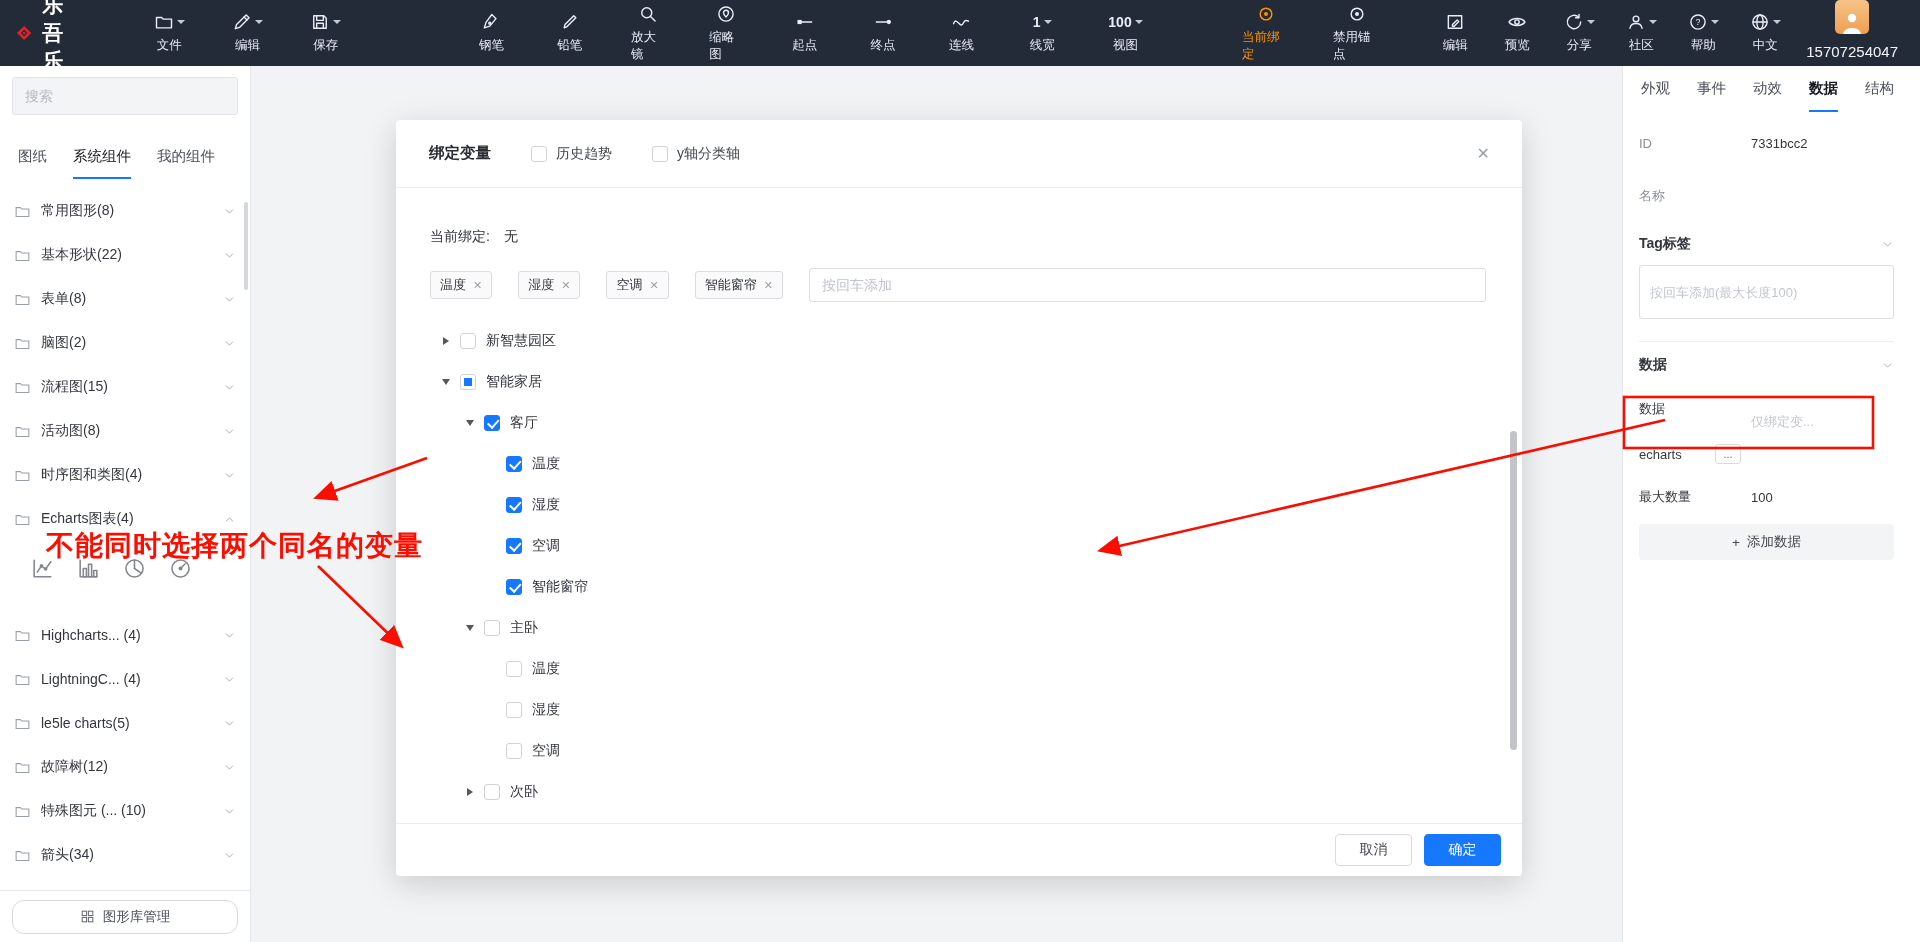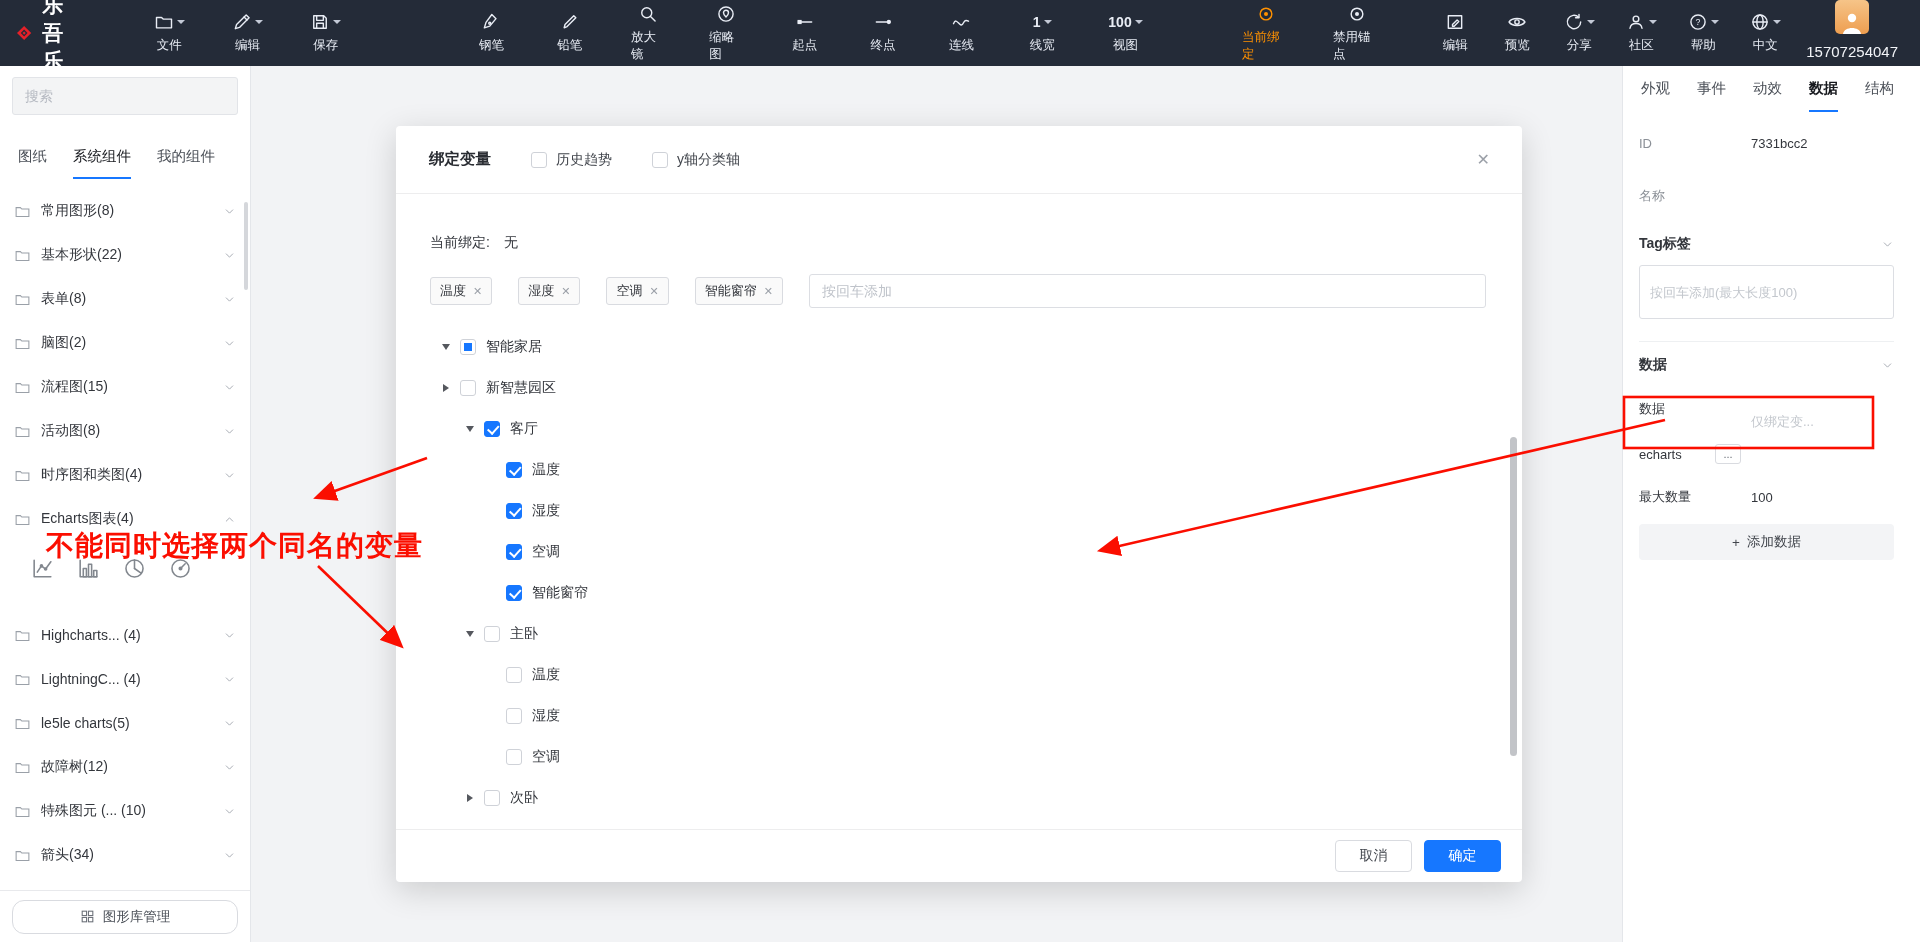--- a/index.html
+++ b/index.html
@@ -61,21 +61,21 @@
   .r-sec { display:flex; align-items:center; justify-content:space-between; cursor:pointer; }
   .r-sec-label { font-size:14px; color:#33363c; font-weight:600; }
   .tag-input { width:100%; height:54px; border:1px solid #dcdee3; border-radius:3px; padding:7px 10px; font-size:13px; color:#333; outline:none; margin-top:12px; }
   .tag-input::placeholder { color:#c3c7cd; }
   .r-divider { height:1px; background:#eef0f2; margin-top:22px; }
   .ellipsis-btn { width:26px; height:20px; border:1px solid #d9dbe0; border-radius:3px; background:#fff; font-size:11px; color:#6a6f77; line-height:16px; text-align:center; cursor:pointer; }
   .add-data-btn { margin-top:18px; width:100%; height:36px; background:#f3f4f6; border:none; border-radius:4px; font-size:13.5px; color:#42464d; display:flex; align-items:center; justify-content:center; gap:7px; cursor:pointer; }
 
   
   .canvas { position:absolute; left:251px; right:298px; top:66px; bottom:0; background:#f2f3f5; }
-  .modal { position:absolute; left:396px; top:126px; width:1126px; height:756px; background:#fff; border-radius:4px; box-shadow:0 8px 32px rgba(0,0,0,.16); z-index:10; }
+  .modal { position:absolute; left:396px; top:120px; width:1126px; height:756px; background:#fff; border-radius:4px; box-shadow:0 8px 32px rgba(0,0,0,.16); z-index:10; }
   .m-header { height:68px; border-bottom:1px solid #ededee; display:flex; align-items:center; padding:0 33px; position:relative; }
   .m-title { font-size:15.5px; font-weight:700; color:#2a2d33; }
   .m-hcb { display:flex; align-items:center; gap:9px; margin-left:40px; cursor:pointer; }
   .m-hcb-label { font-size:14px; color:#42464d; }
   .m-close { position:absolute; right:28px; top:50%; transform:translateY(-50%); font-size:16px; color:#9ba0a8; cursor:pointer; padding:4px; line-height:1; }
   .m-body { padding:0 36px 0 34px; height:635px; overflow:hidden; position:relative; }
   .cur-bind { margin-top:40px; font-size:14px; color:#33363c; display:flex; gap:14px; }
   .chip-row { margin-top:22px; display:flex; align-items:center; gap:26px; }
   .chip { height:28px; border:1px solid #d9dbe0; background:#fafafa; border-radius:3px; display:flex; align-items:center; gap:7px; padding:0 9px; font-size:13px; color:#33363c; flex:none; }
   .chip-x { color:#9ba0a8; font-size:11px; cursor:pointer; }
@@ -532,28 +532,28 @@
       </span>
       <span class="chip">
         <span>智能窗帘</span>
         <span class="chip-x">✕</span>
       </span>
       <input class="chip-input" placeholder="按回车添加" style="">
     </div>
 
     <div class="tree">
       <div class="trow lvl0">
+        <span class="caret collapsed"></span>
+        <span class="cb"></span>
+        <span class="tlabel">新智慧园区</span>
+      </div>
+      <div class="trow lvl0">
         <span class="caret expanded"></span>
         <span class="cb indeterminate"></span>
         <span class="tlabel">智能家居</span>
-      </div>
-      <div class="trow lvl0">
-        <span class="caret collapsed"></span>
-        <span class="cb"></span>
-        <span class="tlabel">新智慧园区</span>
       </div>
       <div class="trow lvl1">
         <span class="caret expanded"></span>
         <span class="cb checked"></span>
         <span class="tlabel">客厅</span>
       </div>
       <div class="trow lvl2">
         <span class="caret none"></span>
         <span class="cb checked"></span>
         <span class="tlabel">温度</span>

